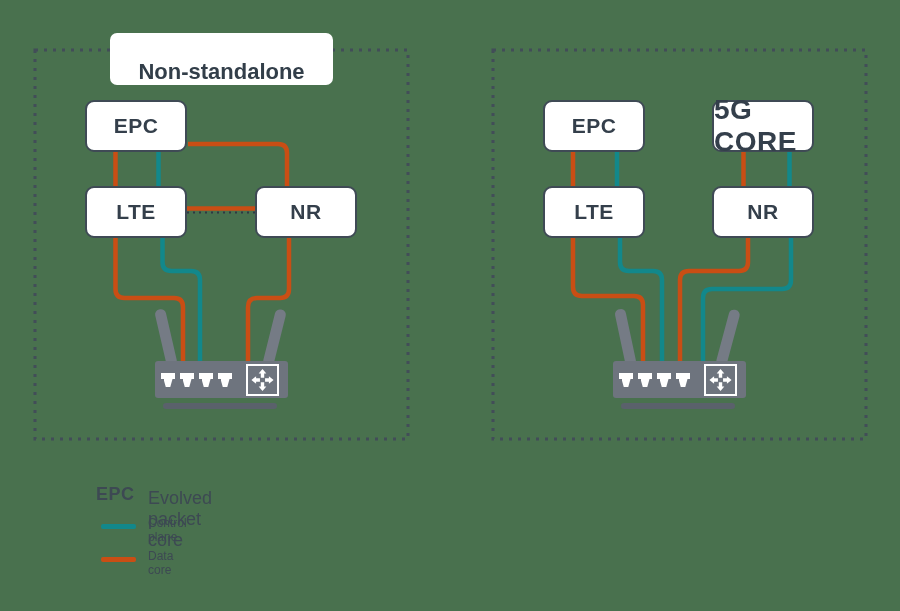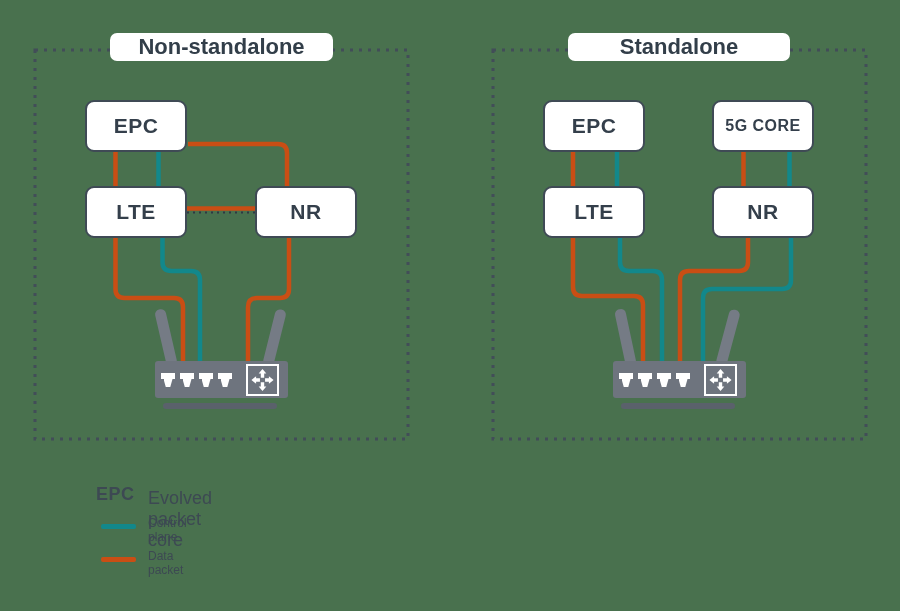--- a/index.html
+++ b/index.html
@@ -50,23 +50,23 @@
   .arrowbox svg{display:block;width:100%;height:100%;}
   
   .node{
     position:absolute;z-index:4;
     width:102px;height:52px;box-sizing:border-box;
     background:#fff;border:2px solid #3f4a55;border-radius:9px;
     display:flex;align-items:center;justify-content:center;
     font-size:21px;font-weight:bold;color:#343f4b;letter-spacing:.5px;
   }
   .title-box{
-    position:absolute;z-index:4;top:33px;height:28px;
+    position:absolute;z-index:4;top:33px;height:52px;
     background:#fff;border-radius:7px;
-    display:flex;align-items:center;justify-content:center;
+    display:flex;align-items:flex-end;justify-content:center;
     font-size:22px;font-weight:bold;color:#323e49;
   }
   
   .legend{position:absolute;left:0;top:478px;z-index:4;color:#3d4953;}
   .legend-abbr{position:absolute;left:96px;top:6px;font-size:18px;font-weight:bold;letter-spacing:.5px;}
   .legend-desc{position:absolute;left:148px;top:10px;font-size:18px;}
   .legend-label{position:absolute;font-size:12px;left:148px;}
   .key-line{position:absolute;left:101px;width:35px;height:4.5px;border-radius:2px;}
   .key-line.teal{background:#12888b;top:46px;}
   .key-line.orange{background:#c94e14;top:79px;}
@@ -153,38 +153,35 @@
   <div class="node" style="left:85px;top:100px;">
     <span>EPC</span>
   </div>
   <div class="node" style="left:85px;top:186px;">
     <span>LTE</span>
   </div>
   <div class="node" style="left:255px;top:186px;">
     <span>NR</span>
   </div>
 
-  <div class="title-box" style="left:568px;width:222px;">
-    <span>Standalone</span>
-  </div>
   <div class="node" style="left:543px;top:100px;">
     <span>EPC</span>
   </div>
-  <div class="node" style="left:712px;top:100px;font-size:16px;">
+  <div class="node" style="left:712px;top:100px;font-size:28px;">
     <span>5G CORE</span>
   </div>
   <div class="node" style="left:543px;top:186px;">
     <span>LTE</span>
   </div>
   <div class="node" style="left:712px;top:186px;">
     <span>NR</span>
   </div>
 
   <div class="legend">
     <span class="legend-abbr">EPC</span>
     <span class="legend-desc">Evolved packet core</span>
     <span class="key-line teal"></span>
     <span class="legend-label legend-ctrl">Control plane</span>
     <span class="key-line orange"></span>
-    <span class="legend-label legend-data">Data packet</span>
+    <span class="legend-label legend-data">Data core</span>
   </div>
 
 </div>
 
 </body></html>

